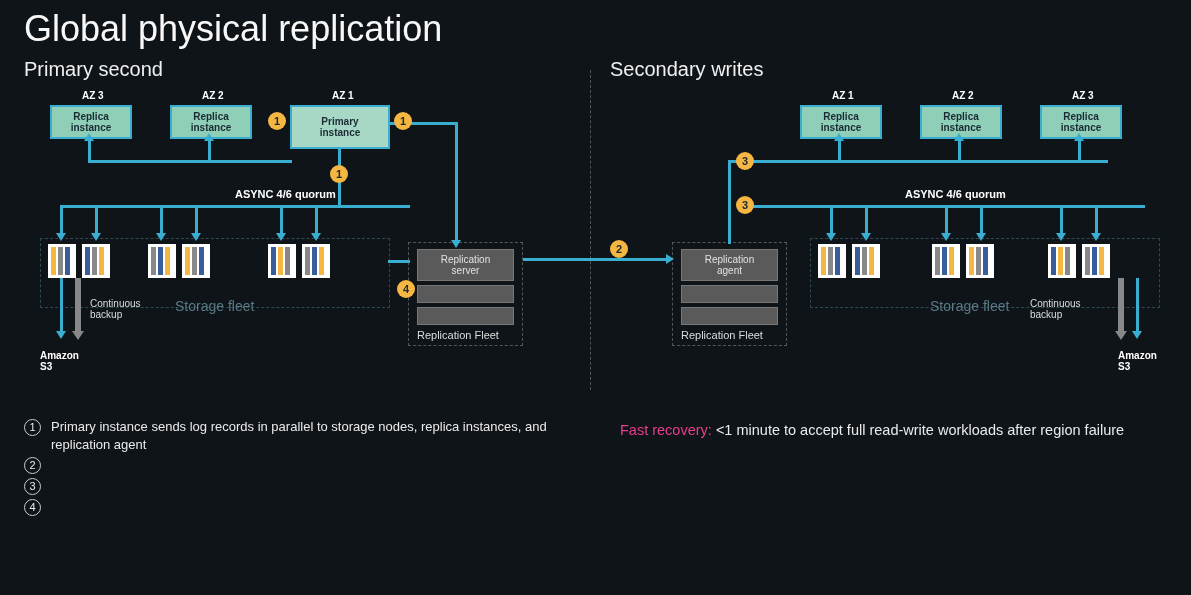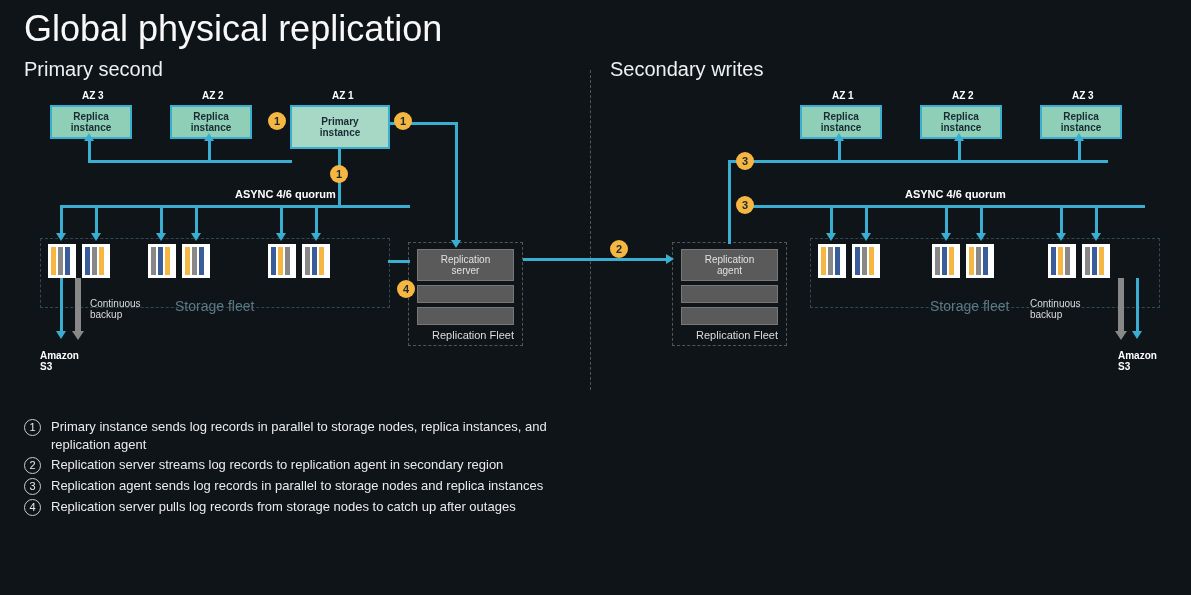--- a/index.html
+++ b/index.html
@@ -80,21 +80,21 @@
     font-size: 10px;
     text-align: center;
     padding: 4px 6px;
     margin-bottom: 4px;
     border: 1px solid #777;
   }
   .repl-box.empty { height: 18px; padding:0;}
   .repl-fleet-label {
     font-size: 11px;
     color: #ddd;
-    text-align: right;
+    text-align: left;
     margin-top: 2px;
   }
   .async-label {
     position: absolute;
     font-size: 11px;
     font-weight: 600;
     color: #fff;
   }
   .s3-label {
     position: absolute;
@@ -362,26 +362,24 @@
 <div class="backup-label" style="left:1030px; top:298px;">Continuous<br>backup</div>
 <div class="s3-label" style="left:1118px; top:350px;">Amazon<br>S3</div>
 
 <div class="legend">
   <div class="legend-row">
       <div class="legend-num">1</div>
       <div>Primary instance sends log records in parallel to storage nodes, replica instances, and replication agent</div>
     </div>
   <div class="legend-row">
       <div class="legend-num">2</div>
-      <div>Replication server streams log records to replication agent in secondary region</div>
     </div>
   <div class="legend-row">
       <div class="legend-num">3</div>
-      <div>Replication agent sends log records in parallel to storage nodes and replica instances</div>
     </div>
   <div class="legend-row">
       <div class="legend-num">4</div>
-      <div>Replication server pulls log records from storage nodes to catch up after outages</div>
     </div>
 </div>
 
 <div class="benefits">
+  <div><span class="hl">Fast recovery:</span><span> &lt;1 minute to accept full read-write workloads after region failure</span></div>
 </div>
 
 </body></html>

